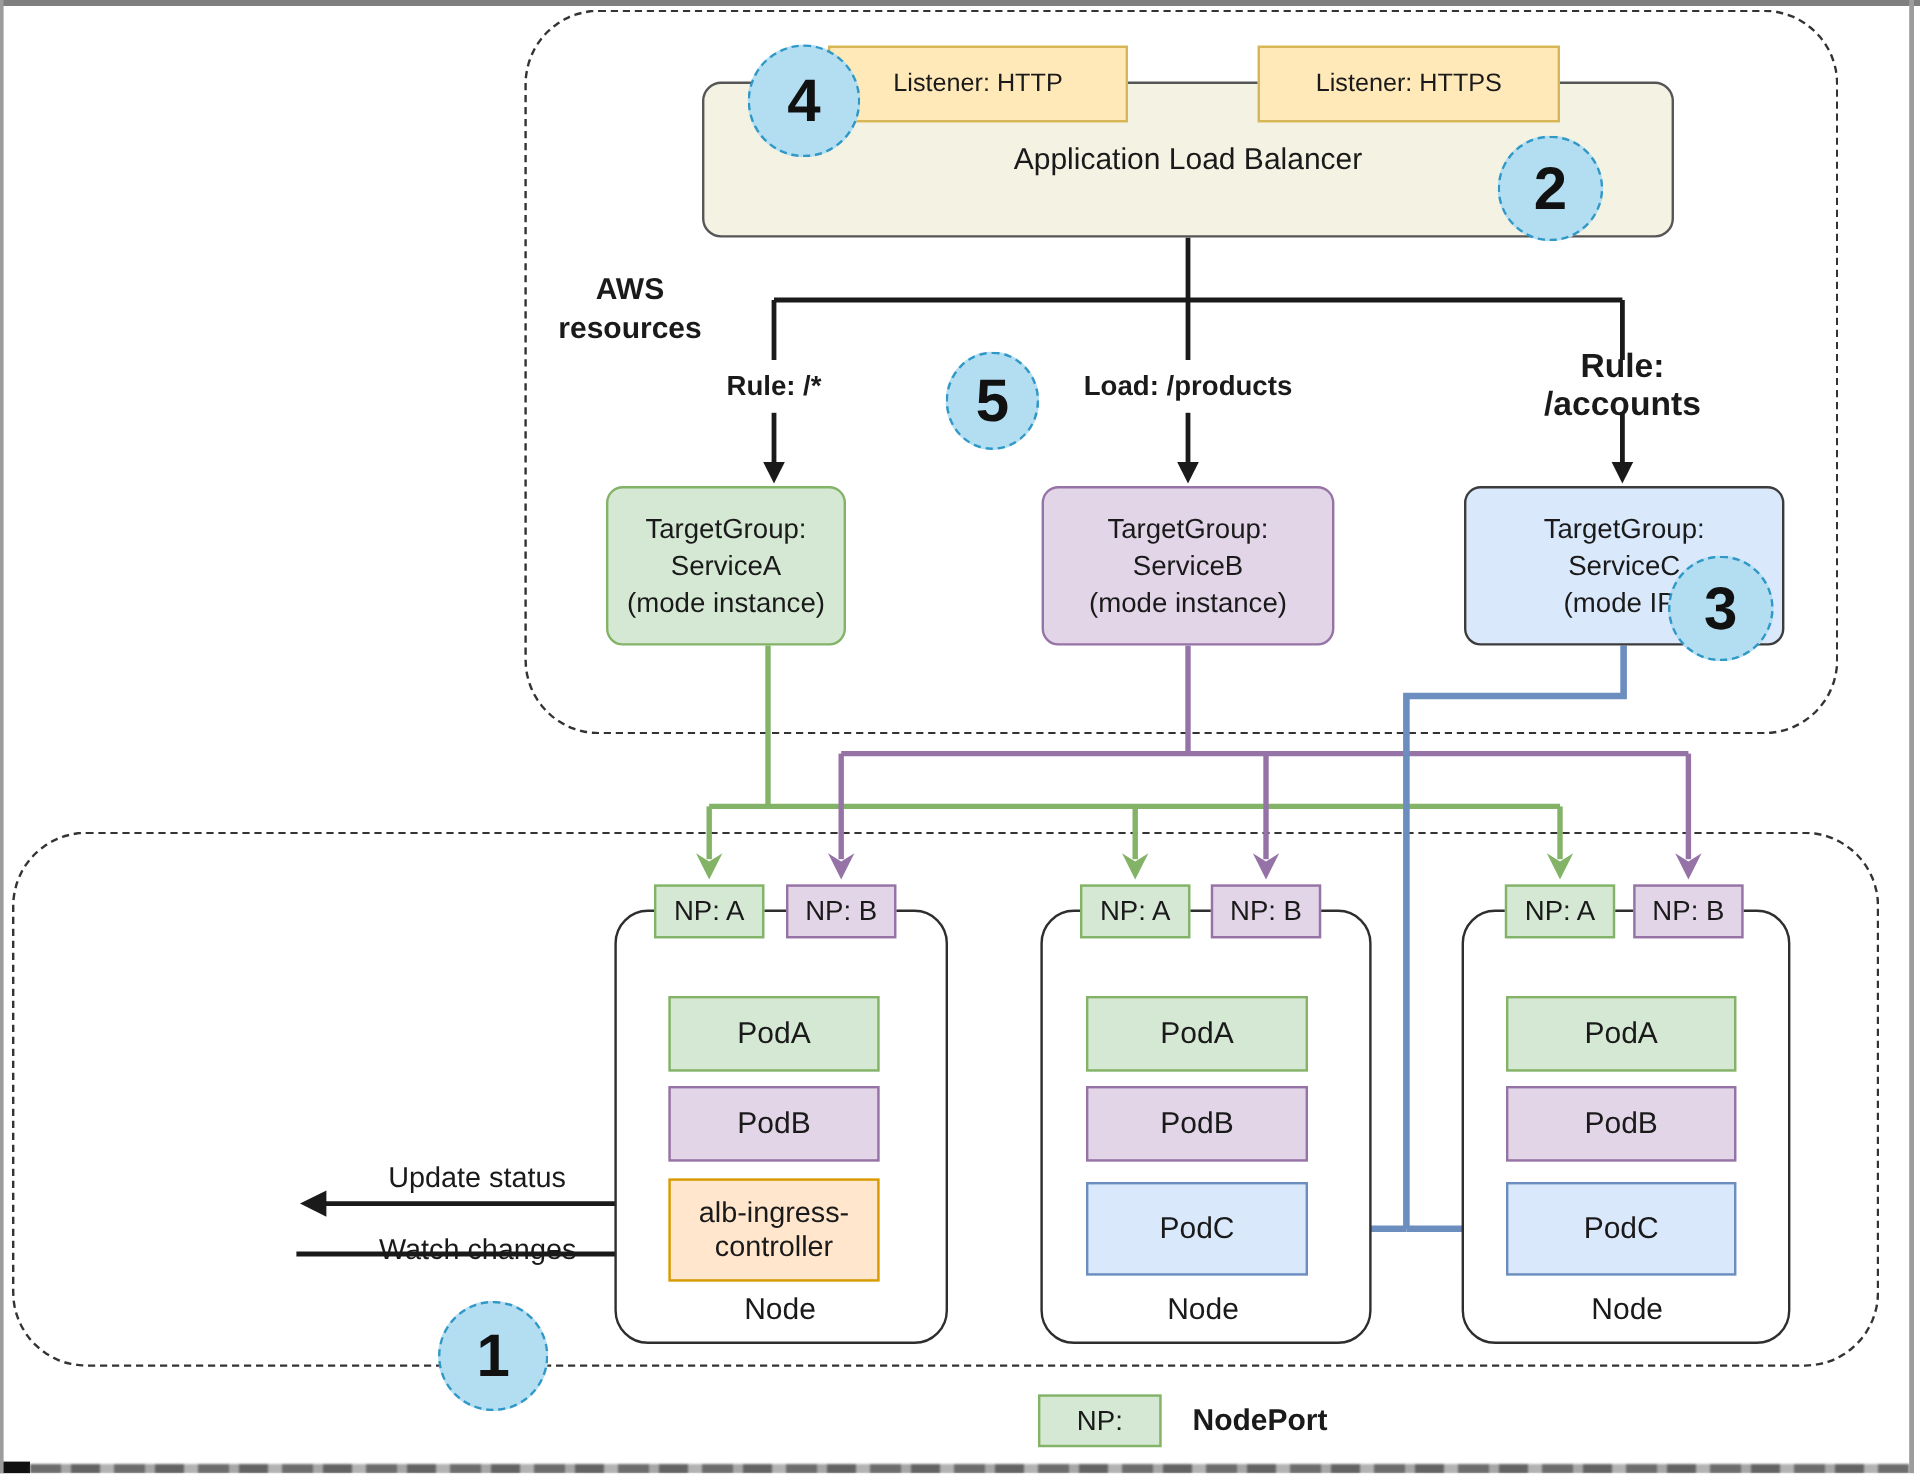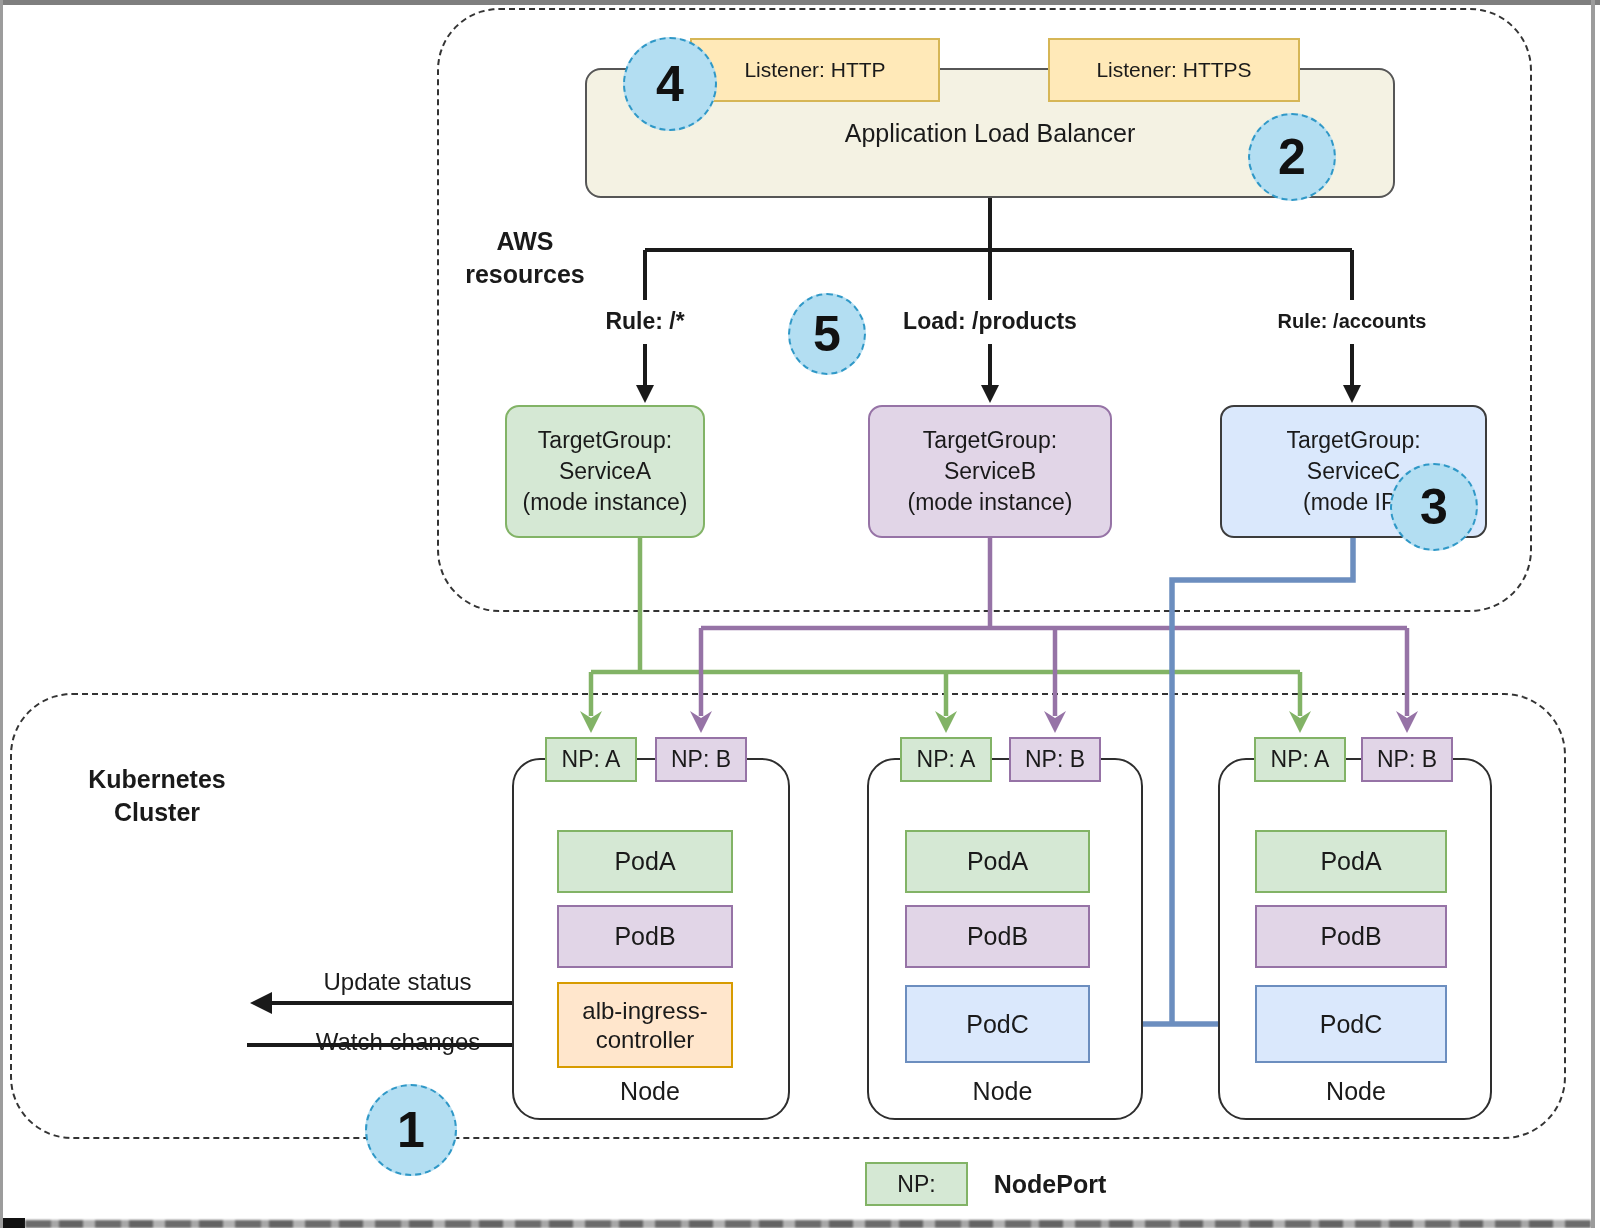--- a/index.html
+++ b/index.html
@@ -155,40 +155,38 @@
     </div>
   <div class="abs badge ctr" style="left:1390px;top:463px;width:84px;height:84px;">
       <span>3</span>
     </div>
   <div class="abs badge ctr" style="left:365px;top:1084px;width:88px;height:88px;">
       <span>1</span>
     </div>
 
   <div class="abs ctr lbl-bold" style="left:545px;top:305px;width:200px;height:32px;font-size:23px;">Rule: /*</div>
   <div class="abs ctr lbl-bold" style="left:890px;top:305px;width:200px;height:32px;font-size:23px;">Load: /products</div>
-  <div class="abs ctr lbl-bold" style="left:1252px;top:305px;width:200px;height:32px;font-size:20px;">Rule: /accounts</div>
+  <div class="abs ctr lbl-bold" style="left:1252px;top:305px;width:200px;height:32px;font-size:28px;">Rule: /accounts</div>
 
   <div class="abs box tg tg-green ctr pre" style="left:505px;top:405px;width:200px;height:133px;">
     <span class="pre">TargetGroup:
 ServiceA
 (mode instance)</span>
   </div>
   <div class="abs box tg tg-purple ctr pre" style="left:868px;top:405px;width:244px;height:133px;">
     <span class="pre">TargetGroup:
 ServiceB
 (mode instance)</span>
   </div>
   <div class="abs box tg tg-blue ctr pre" style="left:1220px;top:405px;width:267px;height:133px;">
     <span class="pre">TargetGroup:
 ServiceC
 (mode IP)</span>
   </div>
 
-  <div class="abs ctr lbl-bold pre" style="left:72px;top:758px;width:170px;height:76px;font-size:25px;line-height:33px;">Kubernetes
-Cluster</div>
 
   <div class="abs ctr edge-label" style="left:295px;top:968px;width:205px;height:28px;">Update status</div>
   <div class="abs ctr edge-label" style="left:288px;top:1028px;width:220px;height:28px;">Watch changes</div>
 
   <div class="abs box nodebox" style="left:512px;top:758px;width:278px;height:362px;"></div>
   <div class="abs box np np-a ctr" style="left:545px;top:737px;width:92px;height:45px;">
       <span>NP: A</span>
     </div>
   <div class="abs box np np-b ctr" style="left:655px;top:737px;width:92px;height:45px;">
       <span>NP: B</span>

